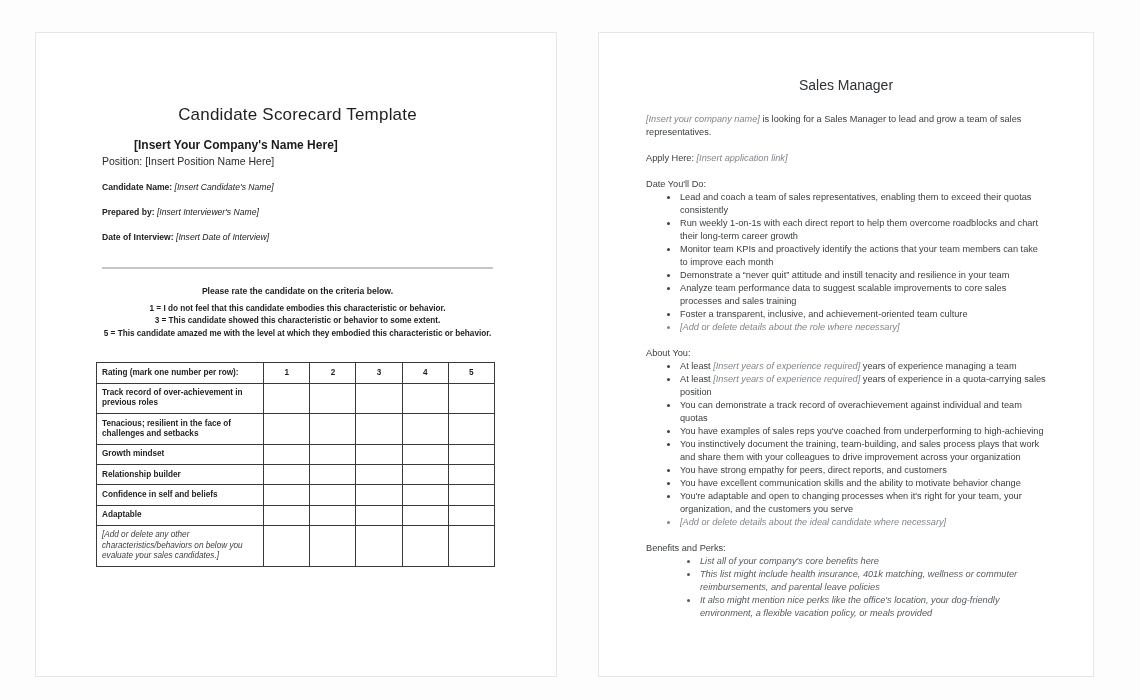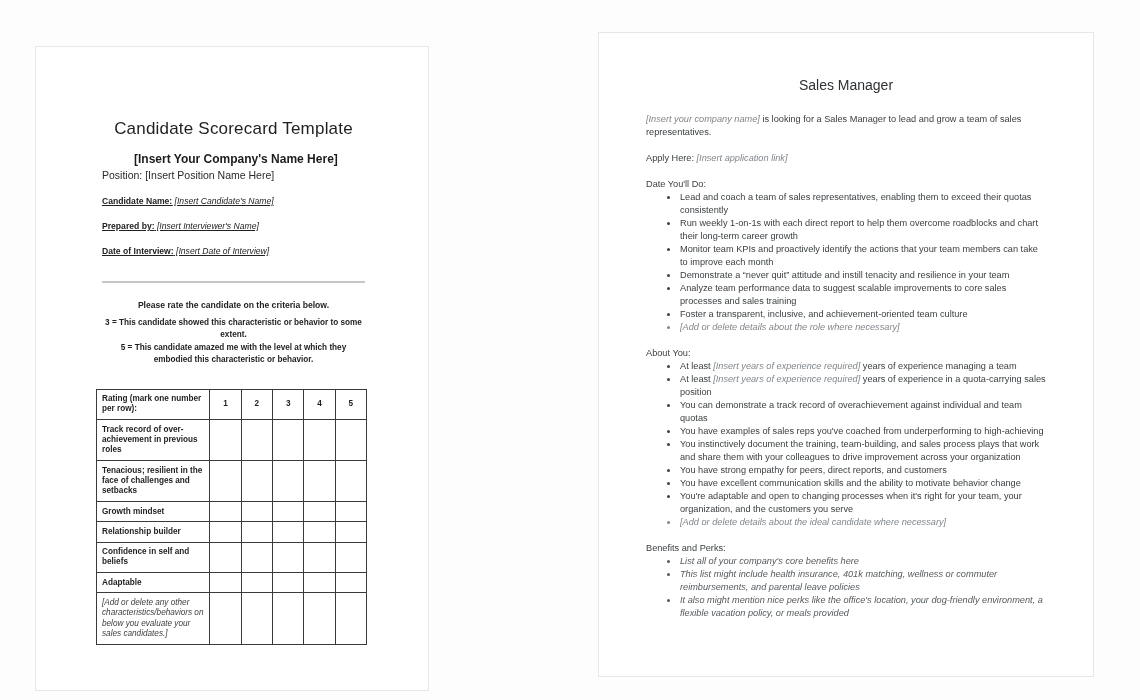--- a/index.html
+++ b/index.html
@@ -7,29 +7,29 @@
   body {
     background:#fdfdfd;
     font-family:"Liberation Sans","DejaVu Sans",sans-serif;
     -webkit-font-smoothing:antialiased;
   }
   .canvas { position:relative; width:1140px; height:700px; overflow:hidden; }
   .page {
     position:absolute; top:32px; height:645px;
     background:#ffffff; border:1px solid #e7e7e7;
   }
-  .page-left  { left:35px;  width:394px;margin-top:14px; }
+  .page-left  { left:35px;  width:522px; }
   .page-right { left:598px; width:496px; }
 
   
   .lp-content { padding:72px 63px 0 66px; color:#202020; }
   .lp-title { font-size:17px; font-weight:400; text-align:center; color:#1f1f1f; letter-spacing:.2px; }
   .lp-company { margin-top:13px; font-size:12px; font-weight:bold; color:#1c1c1c;padding-left:32px; }
   .lp-position { margin-top:3px; font-size:10.5px; color:#2a2a2a; }
-  .lp-field { margin-top:15px; font-size:8.6px; color:#222222;text-decoration:underline; }
+  .lp-field { margin-top:15px; font-size:8.6px; color:#222222; }
   .lp-field .lbl { font-weight:bold; }
   .lp-field .val { font-style:italic; }
   .lp-divider { margin-top:25px; border:none; border-top:2px solid #c6c6c6; }
   .lp-instr { margin-top:17px; font-size:8.6px; font-weight:bold; text-align:center; color:#1e1e1e; }
   .lp-scale { margin-top:7px; font-size:8.2px; font-weight:bold; text-align:center; line-height:12.4px; color:#1e1e1e; }
   .lp-table {
     margin-top:22px; margin-left:-6px;
     width:calc(100% + 8px);
     border-collapse:collapse;
   }
@@ -49,40 +49,41 @@
   .rp-title { font-size:14px; font-weight:400; text-align:center; color:#2d3134; margin-bottom:21px; }
   .rp-para { margin-bottom:13px; }
   .rp-section { margin-bottom:13px; }
   .rp-heading { color:#3c4043; }
   .rp-section ul { margin:0; padding-left:33px; list-style:disc; }
   .rp-section li { padding-left:1px; }
   .seg-n { color:#3c4043; font-style:normal; }
   .seg-p { color:#80868b; font-style:italic; }
   .seg-i { color:#555a5e; font-style:italic; }
   li.li-p { color:#80868b; }
-  li.li-i { color:#555a5e; }
+  li.li-i { color:#555a5e;margin-left:20px; }
 </style>
 </head>
 <body>
 
 <div class="canvas">
 
   <section class="page page-left">
     <div class="lp-content">
       <h1 class="lp-title">Candidate Scorecard Template</h1>
       <div class="lp-company">[Insert Your Company's Name Here]</div>
       <div class="lp-position"><span>Position:</span><span> </span><span>[Insert Position Name Here]</span></div>
       <div id="lp-fields">
           <div class="lp-field"><span class="lbl">Candidate Name:</span><span class="val"> [Insert Candidate's Name]</span></div>
           <div class="lp-field"><span class="lbl">Prepared by:</span><span class="val"> [Insert Interviewer's Name]</span></div>
           <div class="lp-field"><span class="lbl">Date of Interview:</span><span class="val"> [Insert Date of Interview]</span></div>
         </div>
       <hr class="lp-divider">
       <div class="lp-instr">Please rate the candidate on the criteria below.</div>
       <div class="lp-scale" id="lp-scale">
+          <div>1 = I do not feel that this candidate embodies this characteristic or behavior.</div>
           <div>3 = This candidate showed this characteristic or behavior to some extent.</div>
           <div>5 = This candidate amazed me with the level at which they embodied this characteristic or behavior.</div>
         </div>
       <table class="lp-table">
         <thead>
           <tr id="lp-thead-row">
               <th class="crit">Rating (mark one number per row):</th>
               <th class="num">1</th>
               <th class="num">2</th>
               <th class="num">3</th>

